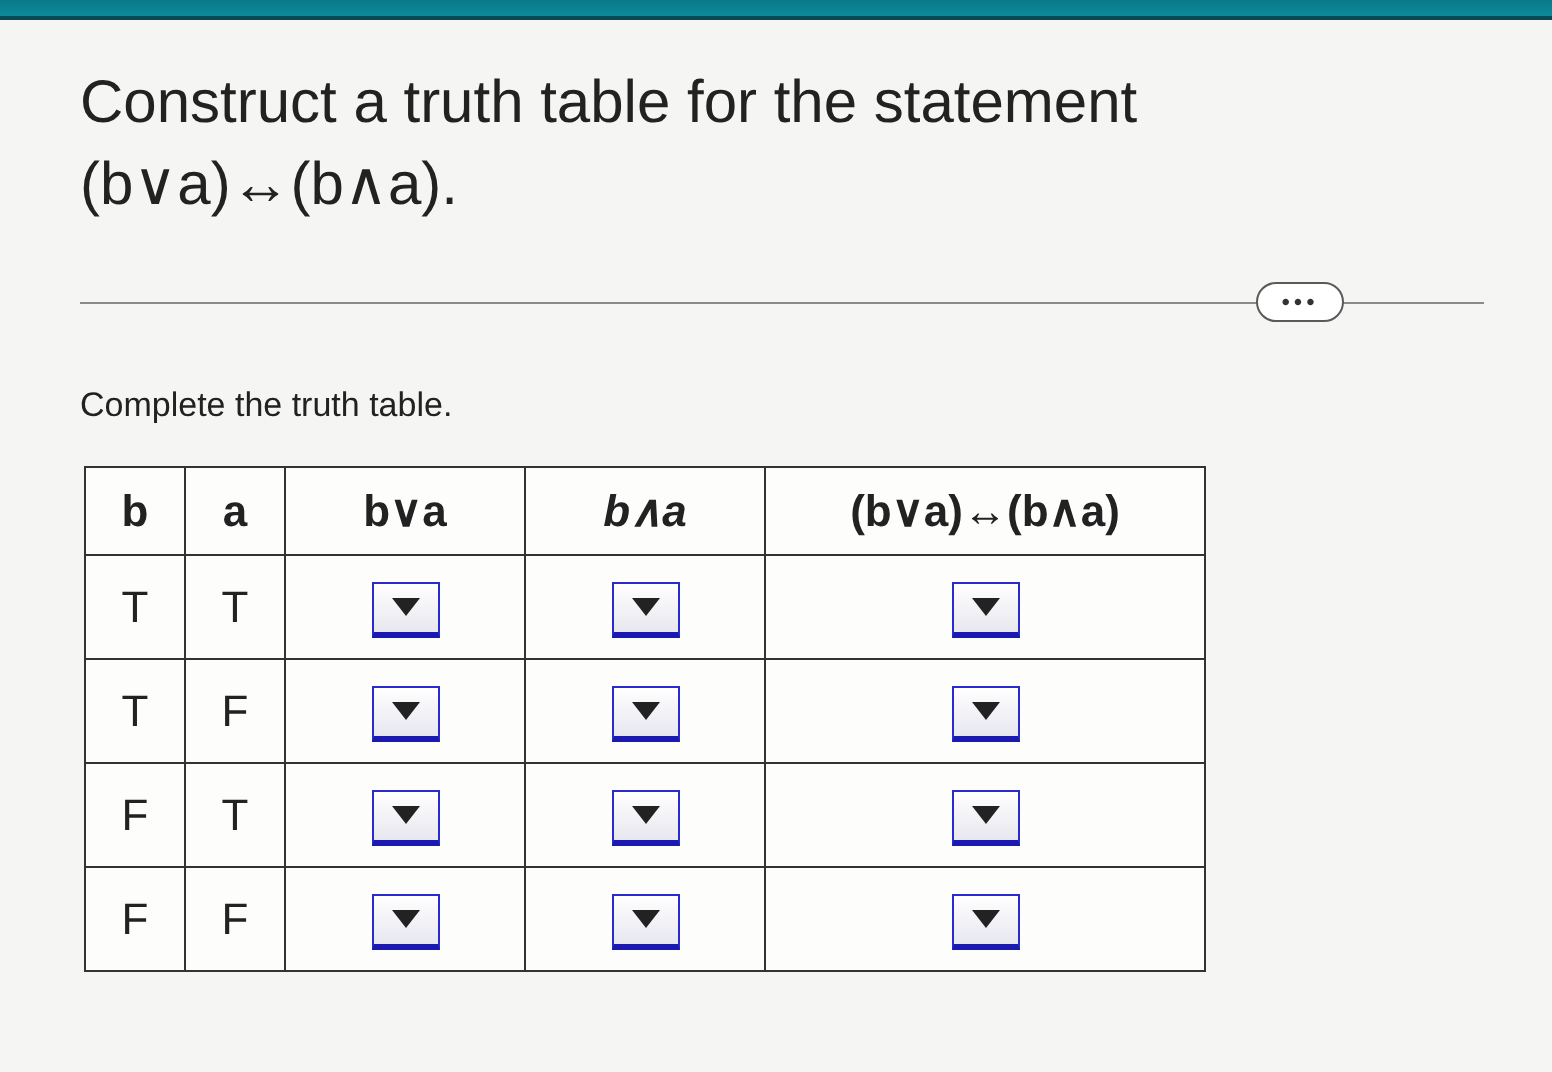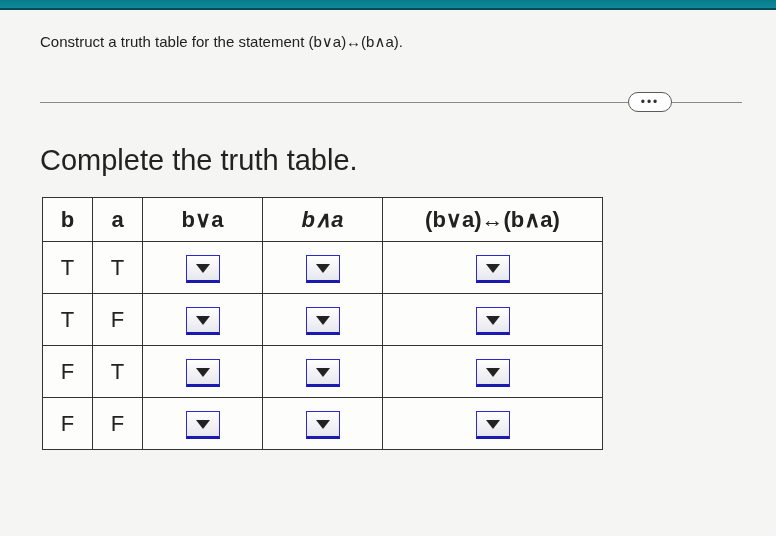--- a/index.html
+++ b/index.html
@@ -15,23 +15,23 @@
   .topbar {
     height: 10px;
     background: linear-gradient(#0a7a8a, #0d8a9a);
     border-bottom: 2px solid #064a56;
   }
   .content {
     padding: 22px 34px 0 40px;
     color: #222;
   }
   .prompt {
-    font-size: 15px;
+    font-size: 30px;
     line-height: 1.35;
-    margin-bottom: 36px;
+    margin-bottom: 24px;
   }
   .divider-wrap {
     position: relative;
     height: 28px;
     margin-bottom: 28px;
   }
   .divider-line {
     position: absolute;
     top: 14px;
     left: 0;
@@ -50,21 +50,21 @@
     width: 44px;
     display: flex;
     align-items: center;
     justify-content: center;
     font-size: 12px;
     letter-spacing: 2px;
     color: #333;
     cursor: pointer;
   }
   .instruction {
-    font-size: 29px;
+    font-size: 17px;
     margin-bottom: 20px;
   }
   table.truth {
     border-collapse: collapse;
     margin-left: 2px;
   }
   table.truth th, table.truth td {
     border: 1.5px solid #333;
     text-align: center;
     vertical-align: middle;

